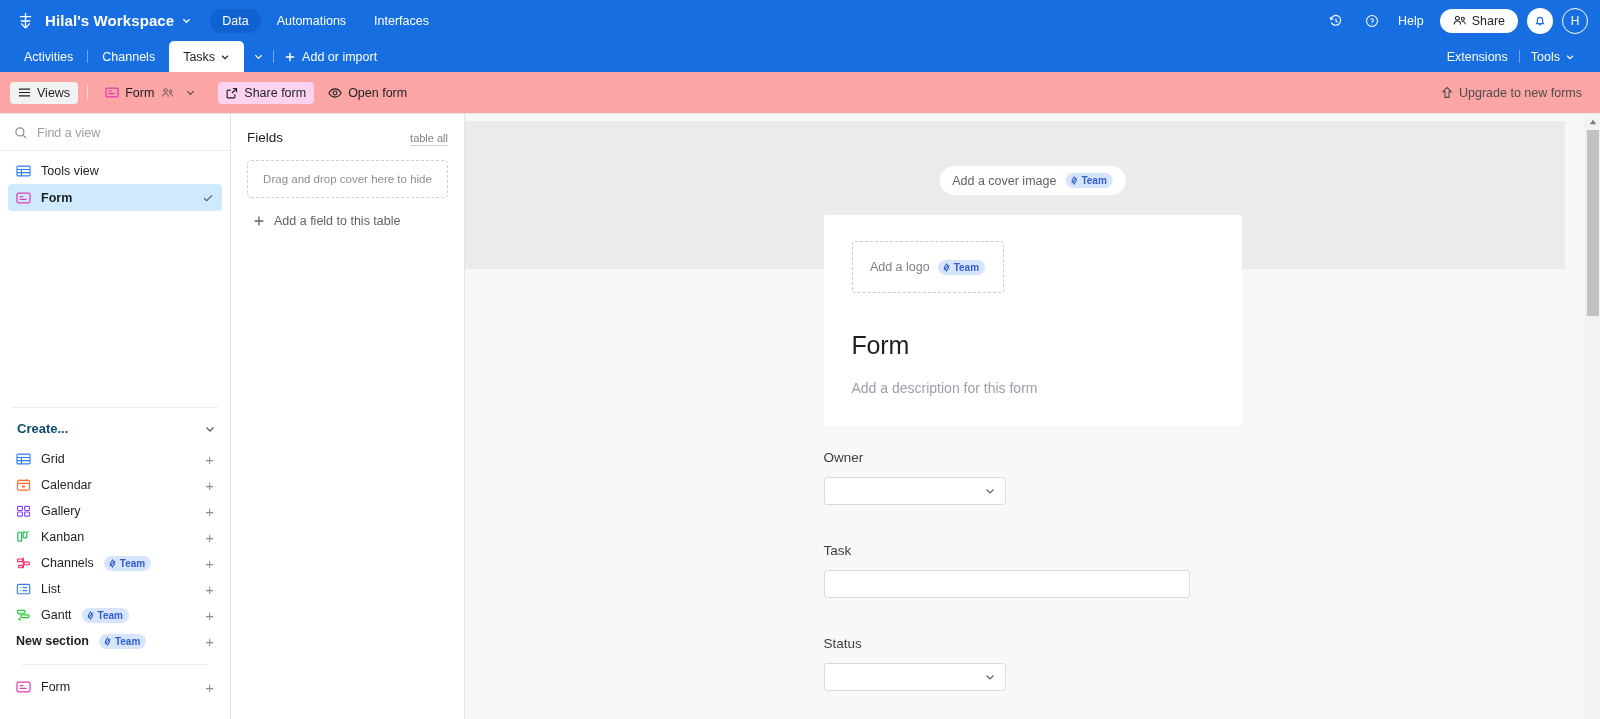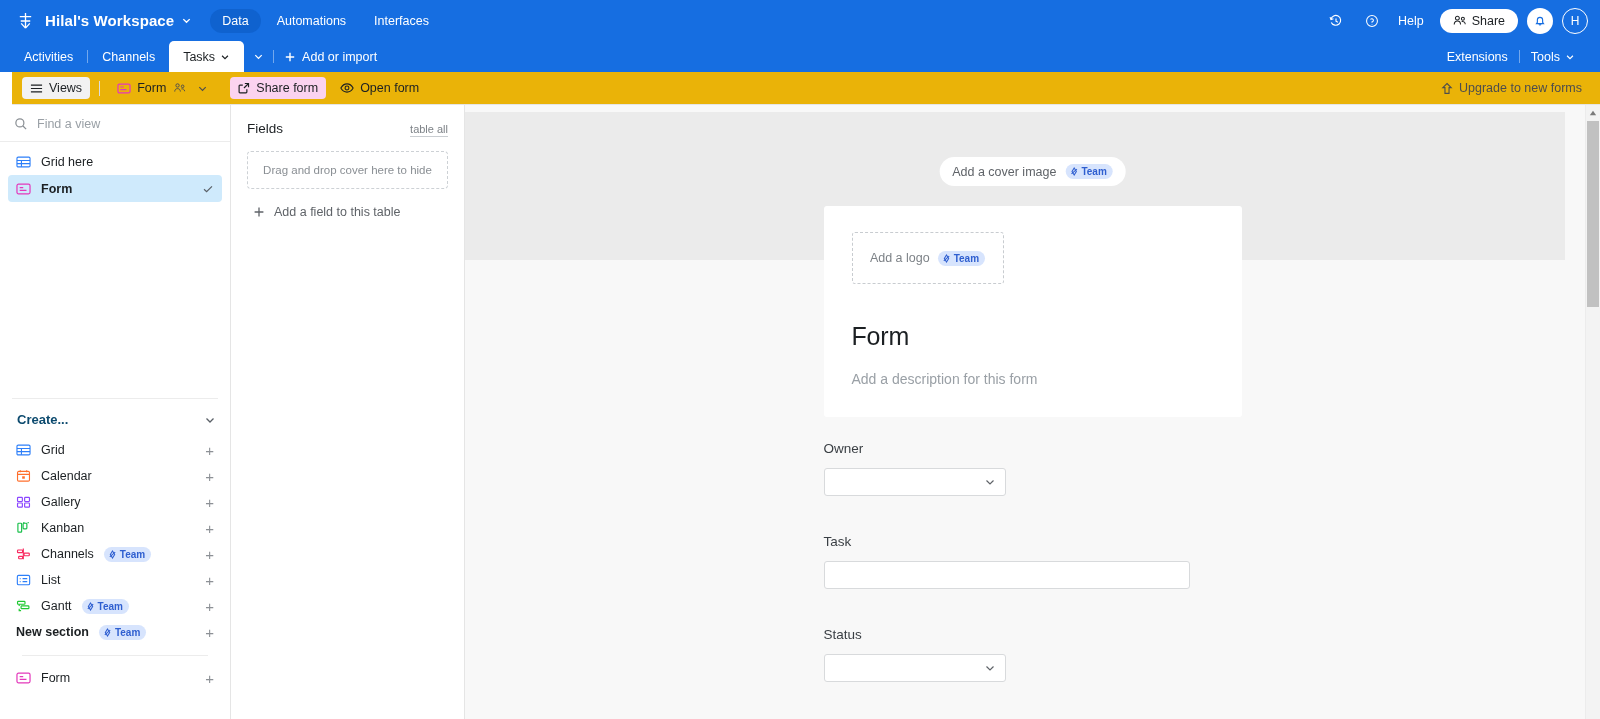--- a/index.html
+++ b/index.html
@@ -83,22 +83,22 @@
     padding-right: 14px;
   }
   .tabbar-right .tr-item {
     font-size: 12.5px; color: #ffffff; padding: 0 11px; cursor: pointer;
     display: flex; align-items: center; gap: 5px; white-space: nowrap;
   }
   .tabbar-right .tab-sep { margin: 0; }
 
   
   .toolbar {
-    height: 33px; background: #eab308; border-bottom: 1px solid #e5e5e5;
-    display: flex; align-items: center; padding: 0 12px 0 10px; margin-left: 12px;
+    height: 42px; background: #fca5a5; border-bottom: 1px solid #e5e5e5;
+    display: flex; align-items: center; padding: 0 12px 0 10px;
   }
   .tool-btn {
     display: flex; align-items: center; gap: 6px; font-size: 12.5px; color: #1c2023;
     padding: 4px 8px; border-radius: 4px; cursor: pointer; white-space: nowrap;
   }
   .tool-btn.views { background: #f2f2f2; }
   .tool-sep { width: 1px; height: 15px; background: #dcdcdc; margin: 0 9px; }
   .tool-btn.share-form { background: #fbd3f0; color: #1c2023; }
   .toolbar-right { margin-left: auto; display: flex; align-items: center; }
   .upg-btn {
@@ -420,21 +420,21 @@
     </div>
 
     <div class="views-list">
       <div class="view-item">
         <span>
           <svg width="15" height="14" viewBox="0 0 16 15" fill="none" stroke="#2d7ff9" stroke-width="1.2">
             <rect x="1" y="2.3" width="14" height="10.4" rx="1.3"></rect>
               <path d="M1 5.9 H15 M1 9.3 H15 M5.8 5.9 V12.7"></path>
           </svg>
         </span>
-        <span>Grid here</span>
+        <span>Tools view</span>
       </div>
       <div class="view-item selected">
         <span>
           <svg width="15" height="14" viewBox="0 0 16 15" fill="none" stroke="#e339bb" stroke-width="1.3">
             <rect x="1" y="2.3" width="14" height="10.4" rx="1.6"></rect>
               <path d="M3.9 6 H7.7 M3.9 9 H11.2"></path>
           </svg>
         </span>
         <span>Form</span>
         <span class="check">

